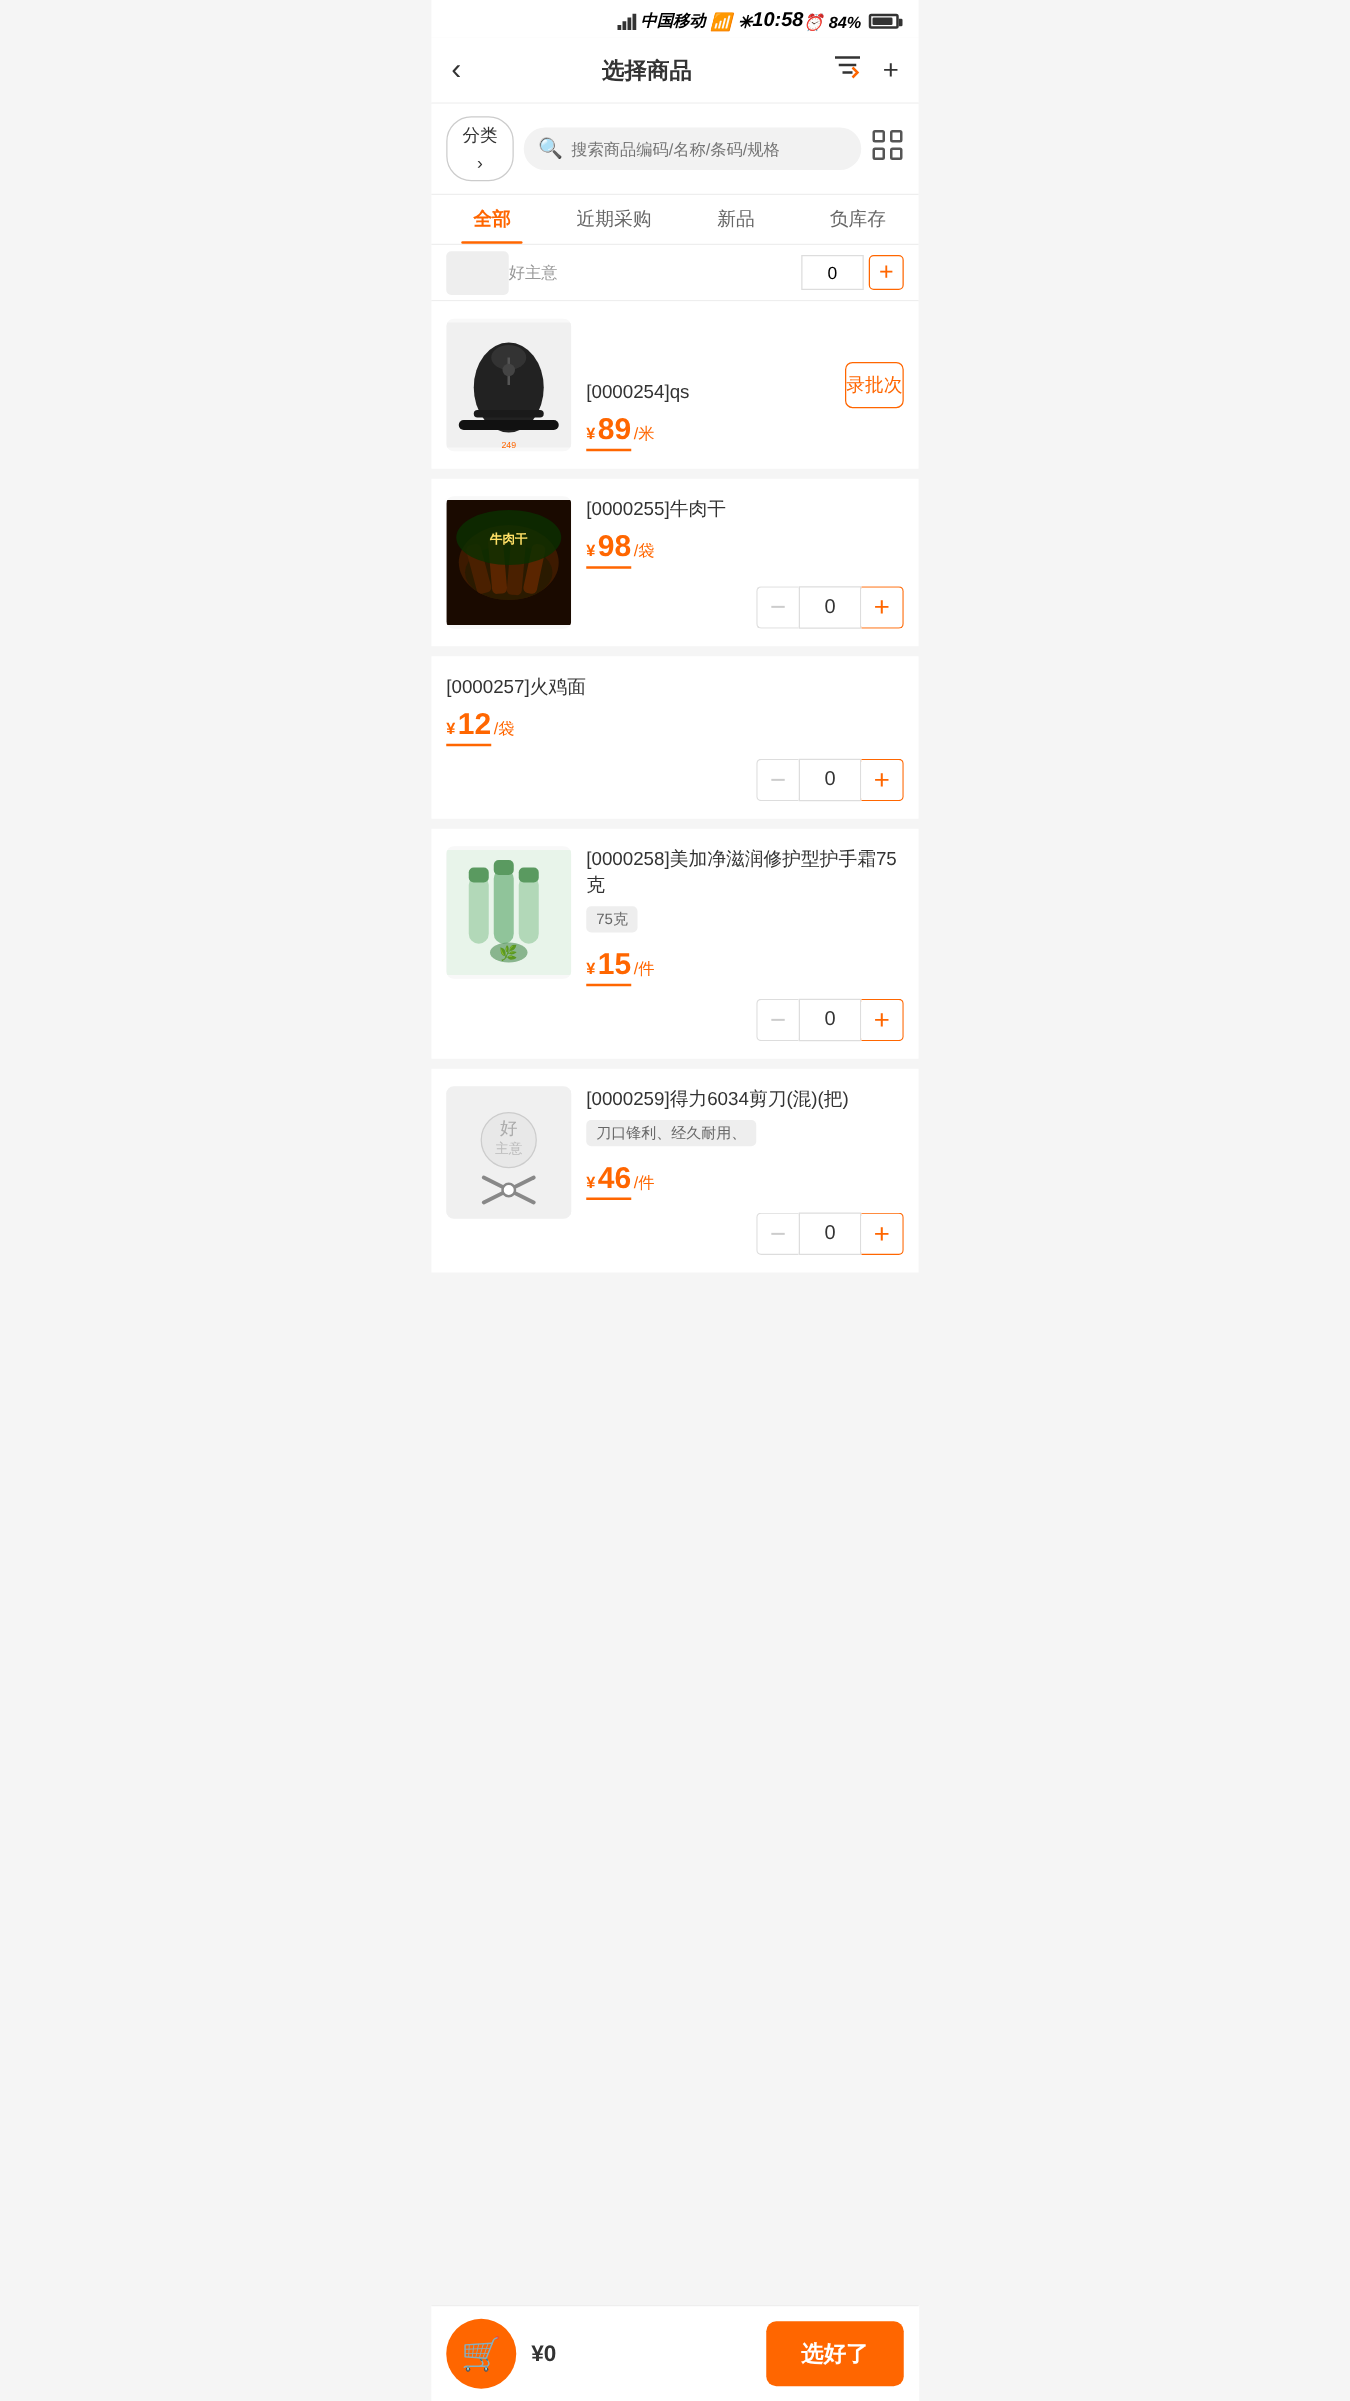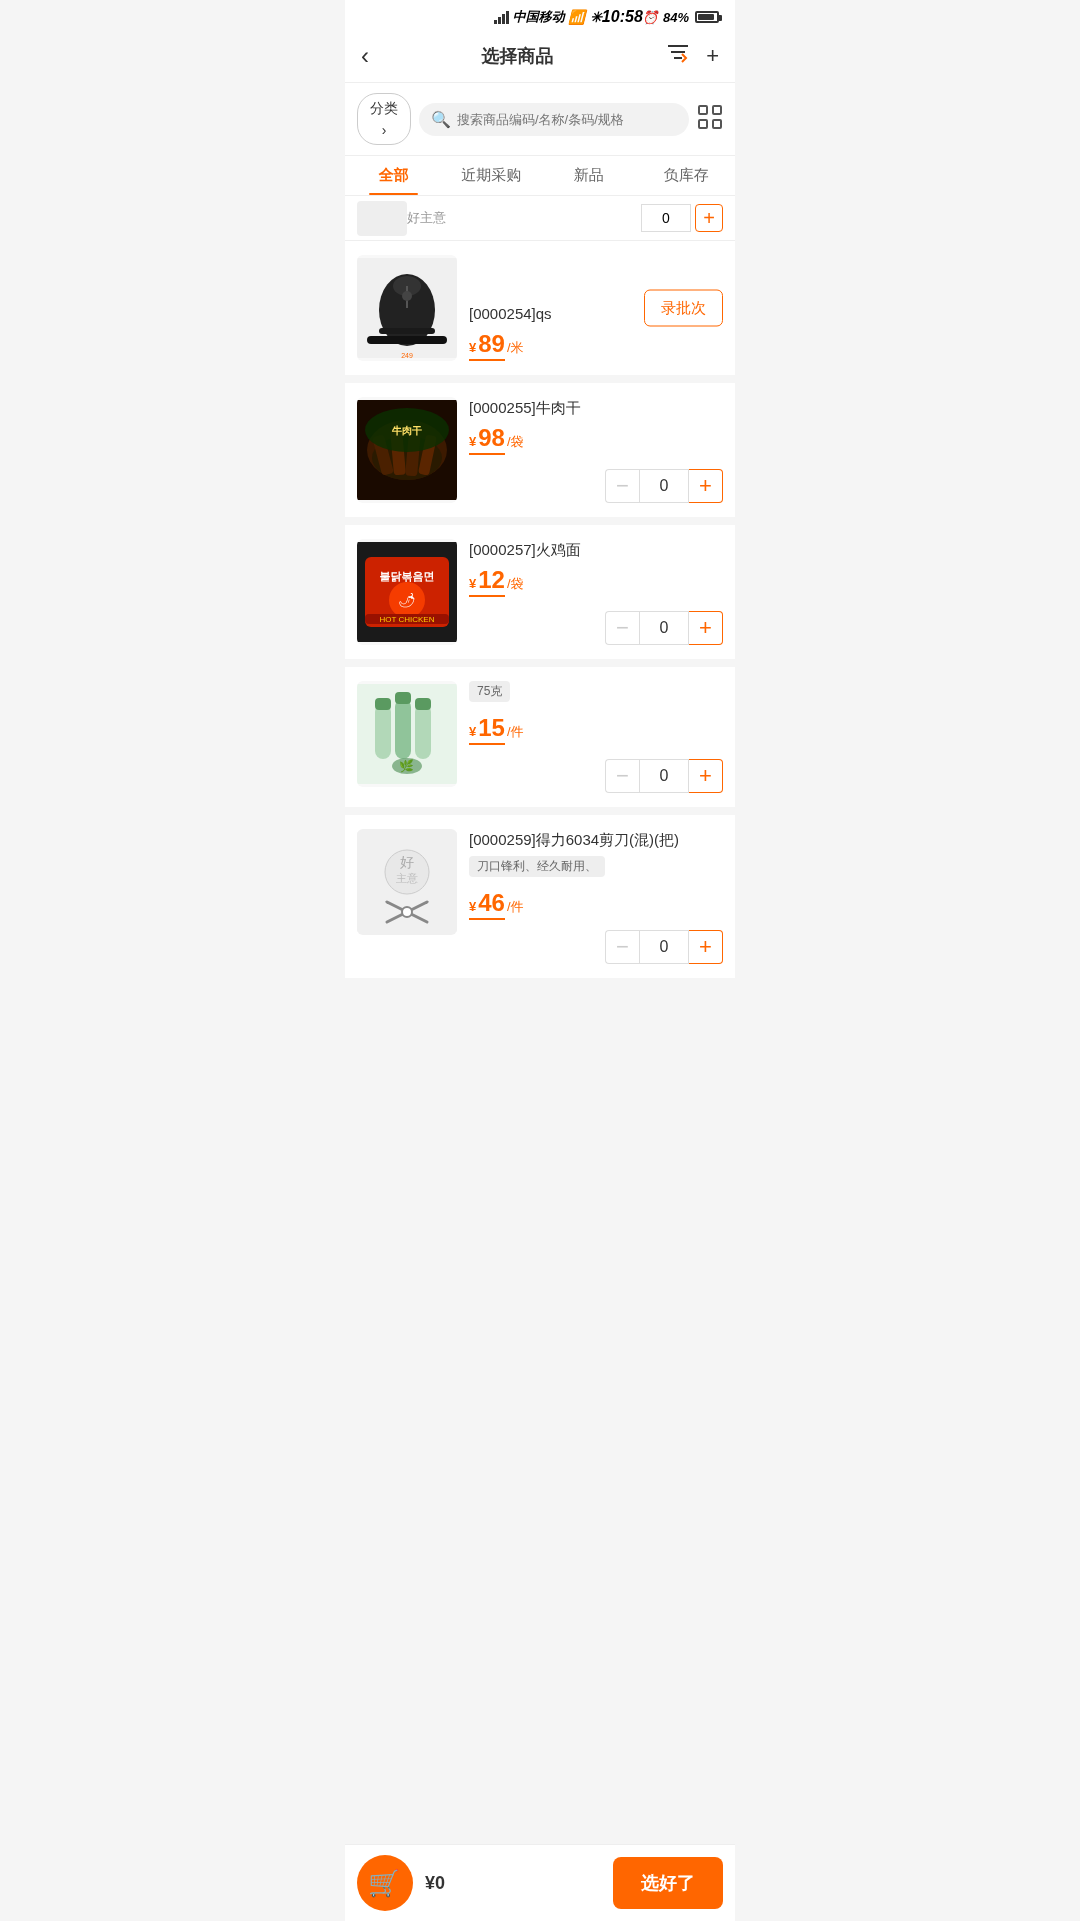--- a/index.html
+++ b/index.html
@@ -295,21 +295,21 @@
     
     .record-batch-btn {
       position: absolute;
       right: 12px;
       top: 50%;
       transform: translateY(-50%);
       border: 1px solid #f60;
       color: #f60;
       background: white;
       border-radius: 6px;
-      padding: 8px 16px;
+      padding: 8px 0;
       font-size: 15px;
       cursor: pointer;
     }
 
     
     .bottom-bar {
       position: fixed;
       bottom: 0;
       left: 50%;
       transform: translateX(-50%);
@@ -518,31 +518,20 @@
       </div>
     </div>
     <div class="qty-stepper">
       <div class="qty-btn minus">−</div>
       <div class="qty-value">0</div>
       <div class="qty-btn plus">+</div>
     </div>
   </div>
 
   <div class="product-item" style="min-height:120px;">
-    <div class="product-thumb">
-      <svg viewBox="0 0 100 100" xmlns="http://www.w3.org/2000/svg">
-        <rect width="100" height="100" fill="#1a1a1a"></rect>
-        <rect x="8" y="15" width="84" height="70" rx="6" fill="#cc2200"></rect>
-        <text x="50" y="38" text-anchor="middle" font-size="11" fill="white" font-weight="bold">불닭볶음면</text>
-        <circle cx="50" cy="58" r="18" fill="#ff4400" opacity="0.8"></circle>
-        <text x="50" y="63" text-anchor="middle" font-size="14" fill="white">🌶</text>
-        <rect x="8" y="72" width="84" height="10" rx="4" fill="#991100"></rect>
-        <text x="50" y="80" text-anchor="middle" font-size="8" fill="#ffcc00">HOT CHICKEN</text>
-      </svg>
-    </div>
     <div class="product-info" style="padding-bottom:44px;">
       <div class="product-name">[0000257]火鸡面</div>
       <div class="product-price">
         <div class="price-underline">
           <span class="price-symbol">¥</span>
           <span class="price-value">12</span>
         </div>
         <span class="price-unit">/袋</span>
       </div>
     </div>
@@ -564,20 +553,21 @@
 
         <rect x="18" y="14" width="16" height="12" rx="4" fill="#5a9a60"></rect>
         <rect x="38" y="8" width="16" height="12" rx="4" fill="#5a9a60"></rect>
         <rect x="58" y="14" width="16" height="12" rx="4" fill="#5a9a60"></rect>
 
         <ellipse cx="50" cy="82" rx="15" ry="8" fill="#4a8a50" opacity="0.6"></ellipse>
         <text x="50" y="86" text-anchor="middle" font-size="12" fill="#2a6a30">🌿</text>
       </svg>
     </div>
     <div class="product-info" style="padding-bottom:44px;">
+      <div class="product-name">[0000258]美加净滋润修护型护手霜75克</div>
       <span class="product-tag">75克</span>
       <div class="product-price" style="margin-top:6px;">
         <div class="price-underline">
           <span class="price-symbol">¥</span>
           <span class="price-value">15</span>
         </div>
         <span class="price-unit">/件</span>
       </div>
     </div>
     <div class="qty-stepper">

